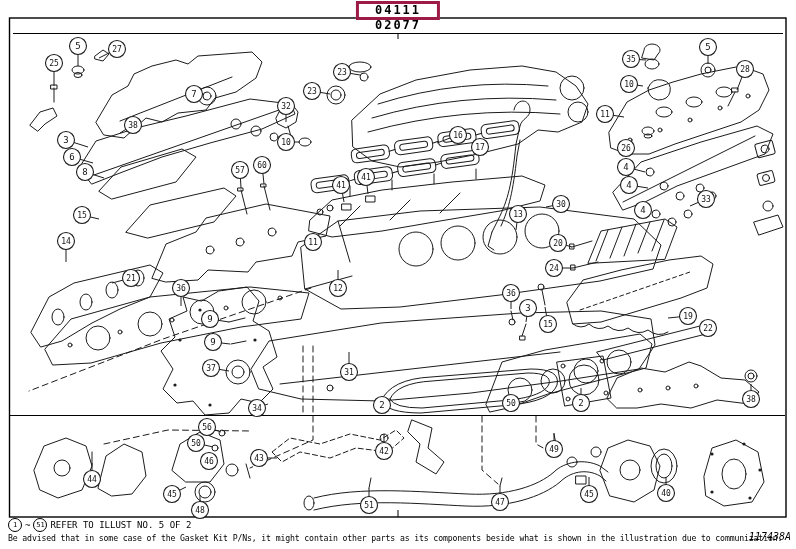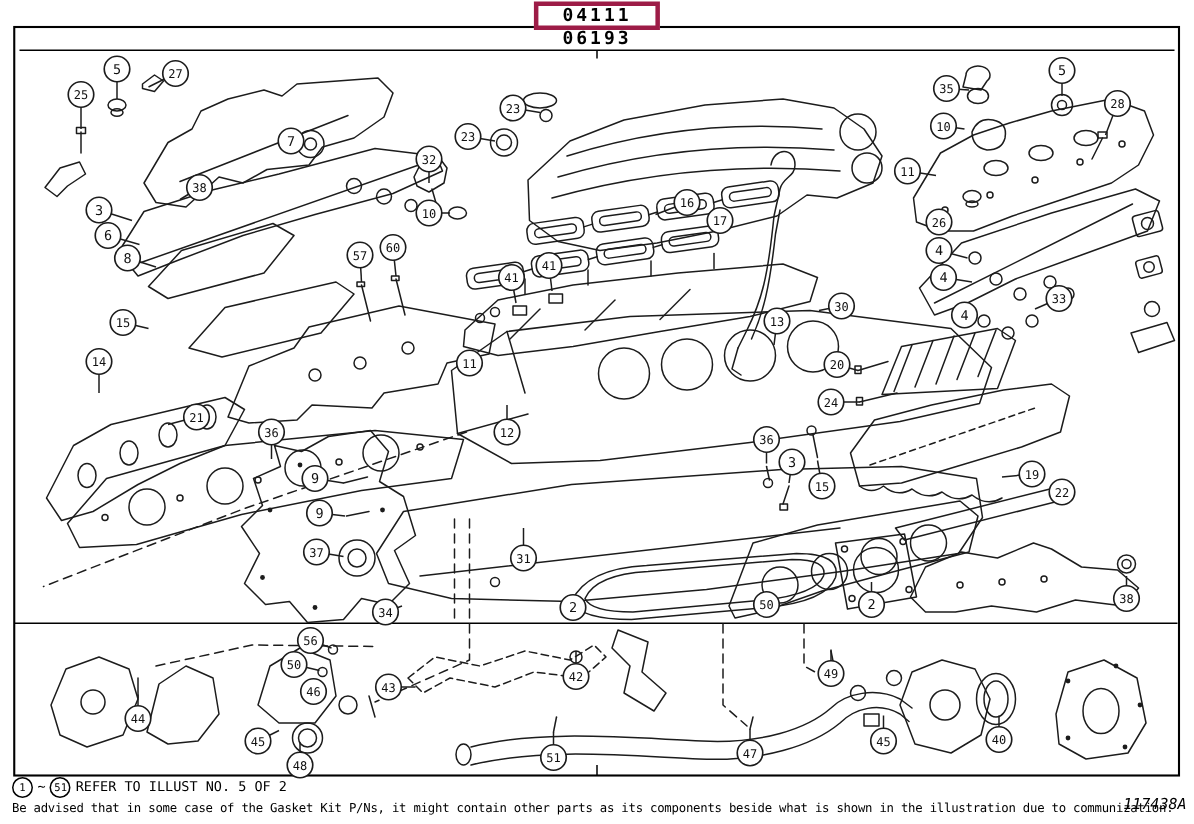--- a/index.html
+++ b/index.html
@@ -626,21 +626,21 @@
         </g>
         <g>
           <line x1="666" y1="493" x2="666" y2="477" class="leader"></line>
           <circle cx="666" cy="493" r="8.5" class="co-circle"></circle>
           <text x="666" y="496" text-anchor="middle" font-size="8" class="co-text">40</text>
         </g>
       </g>
   </svg>
 
   <div class="hl-box" style="border-color: rgb(157, 28, 71);">04111</div>
-  <div class="pn2">06193</div>
+  <div class="pn2">02077</div>
 
   <div class="fnote1">
     <span class="circ">1</span>
     <span>~</span>
     <span class="circ">51</span>
     <span>REFER TO ILLUST NO. 5 OF 2</span>
   </div>
   <div class="fnote2">Be advised that in some case of the Gasket Kit P/Ns, it might contain other parts as its components beside what is shown in the illustration due to communization.</div>
   <div class="figcode">117438A</div>
 </div>

